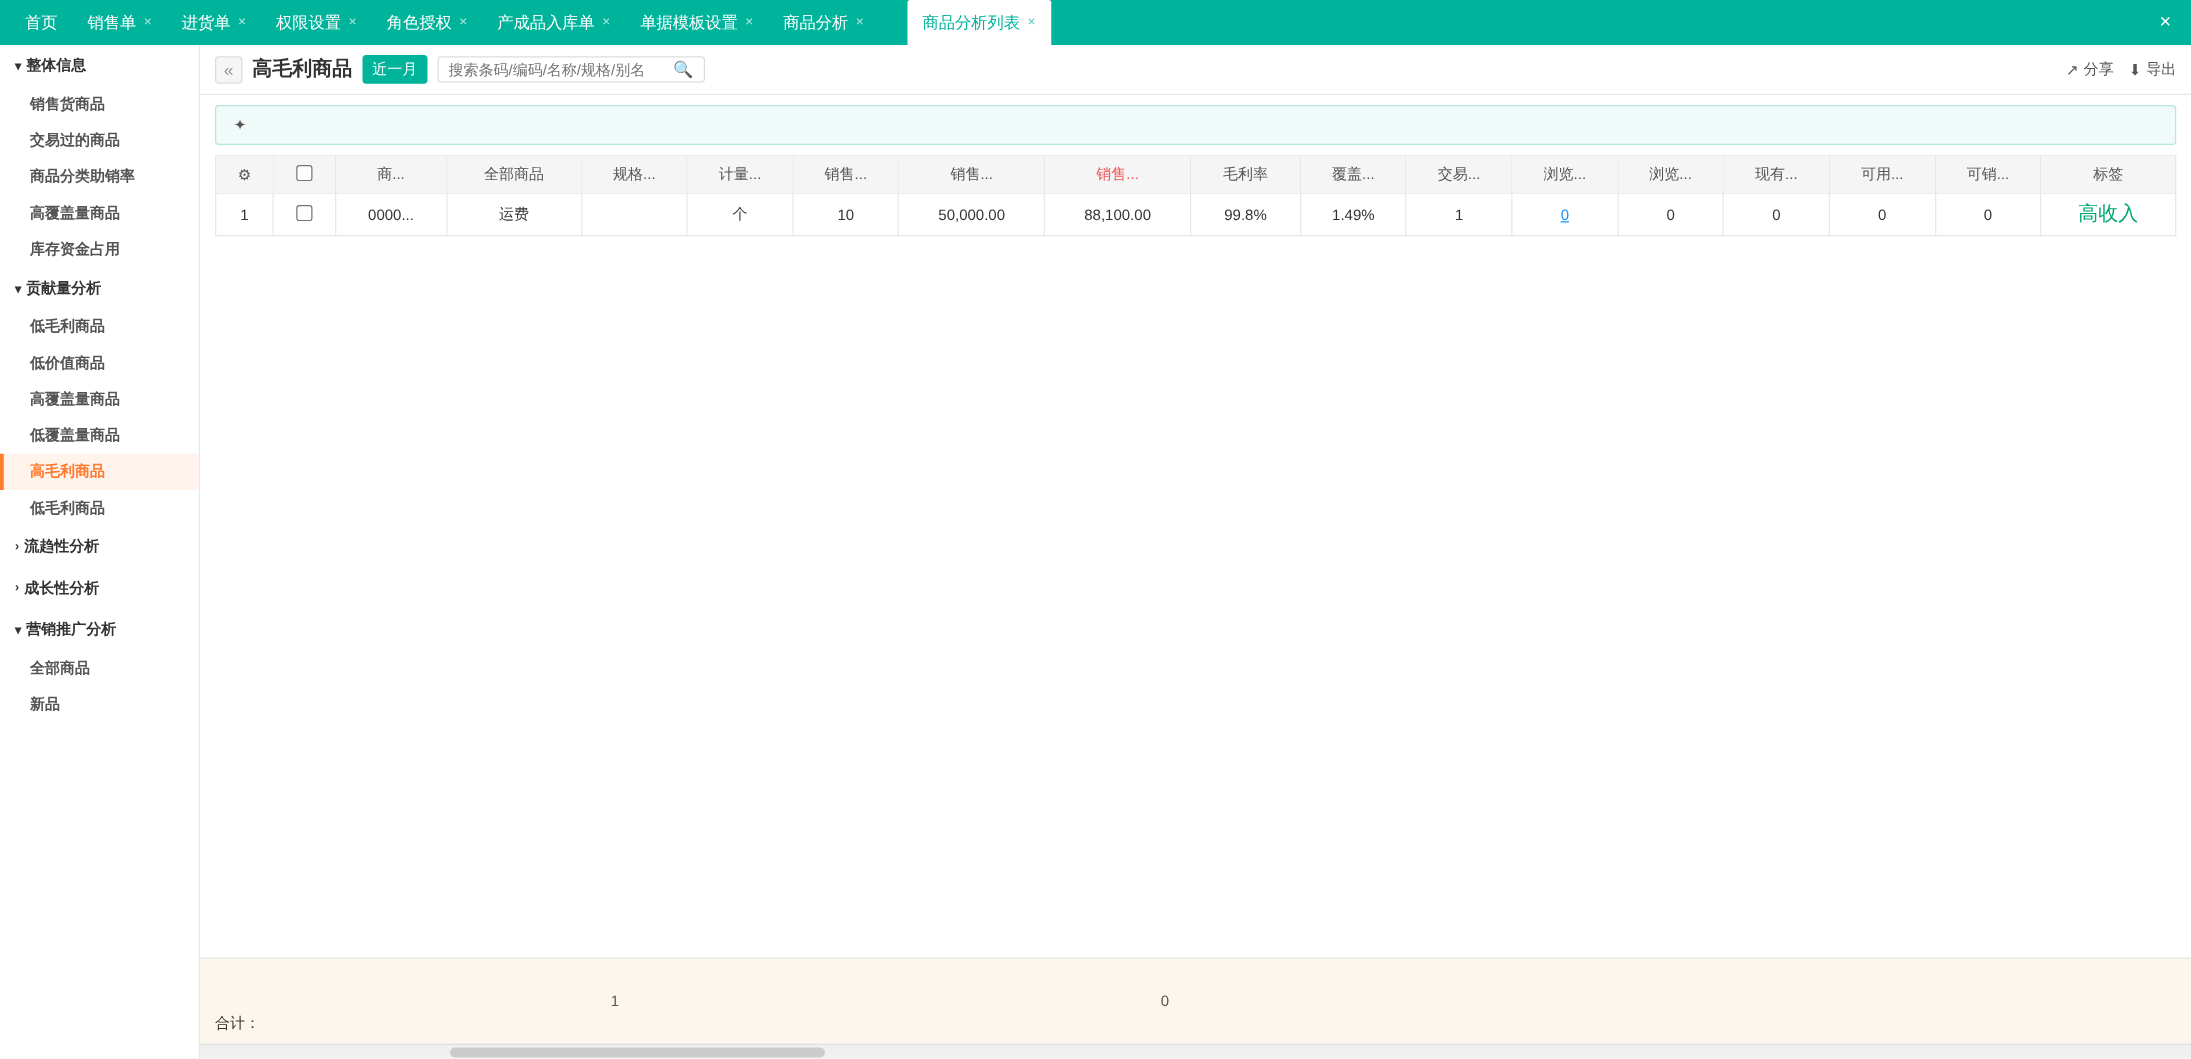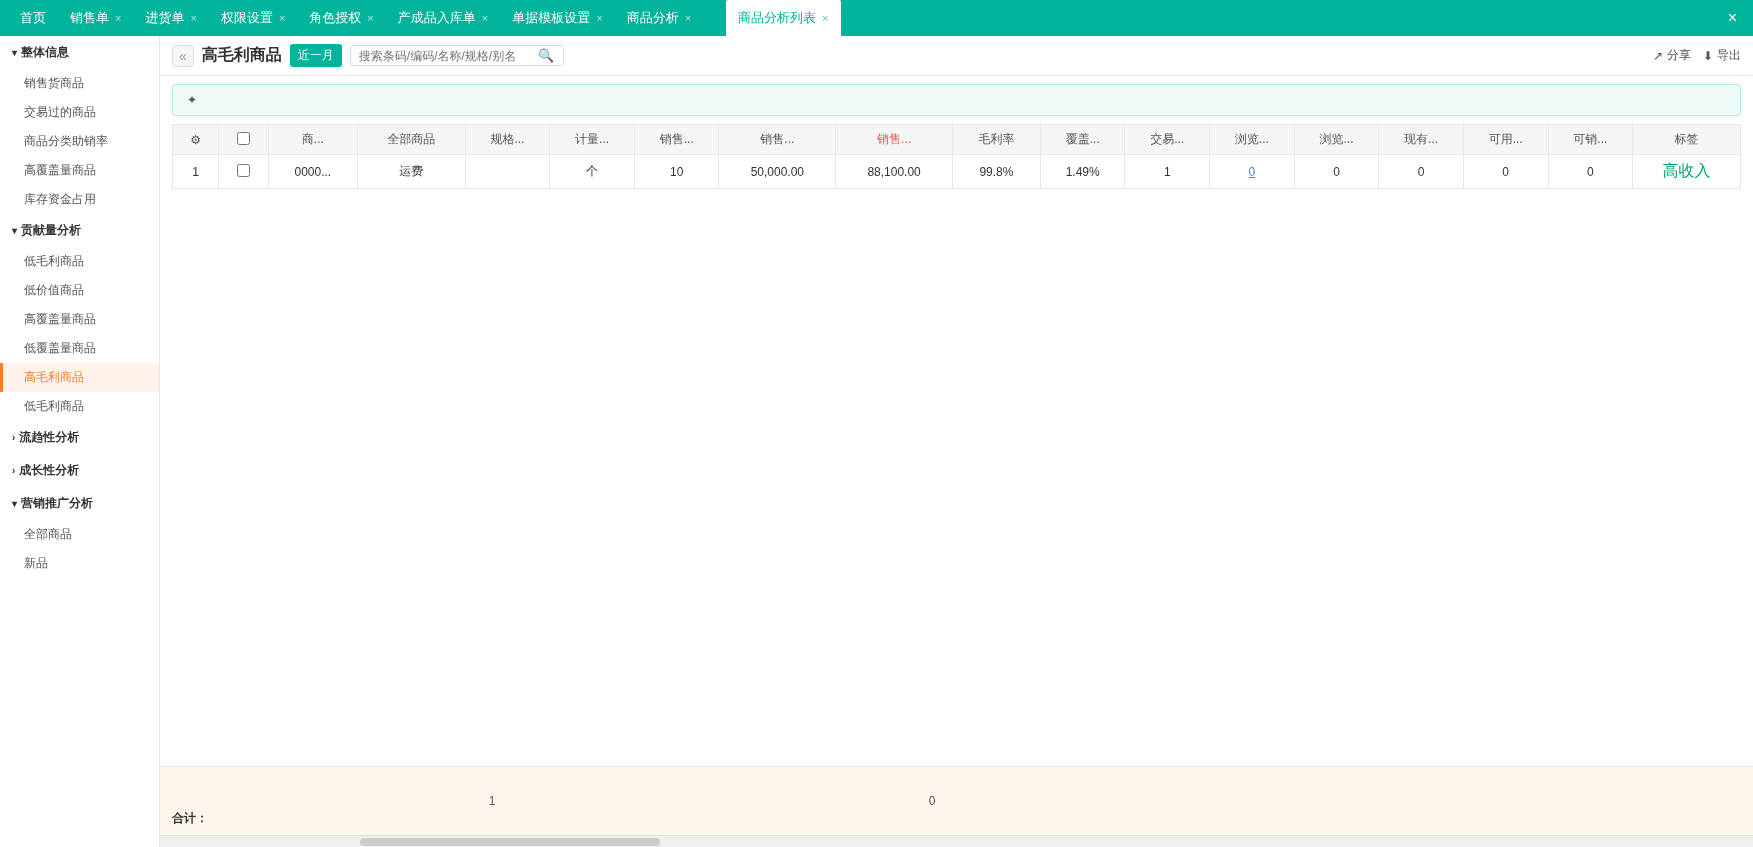--- a/index.html
+++ b/index.html
@@ -68,20 +68,21 @@
     }
     .sidebar-group-header .arrow {
       margin-right: 4px;
       font-size: 10px;
     }
     .sidebar-item {
       padding: 6px 12px 6px 24px;
       color: #555;
       cursor: pointer;
       font-size: 12px;
+      font-weight: bold;
     }
     .sidebar-item.active {
       background: #fff3eb;
       color: #ff7b2e;
       border-left: 3px solid #ff7b2e;
       padding-left: 21px;
     }
 
     
     .content-area {
@@ -212,21 +213,21 @@
       align-items: center;
       background: #fdf6ec;
       border-top: 1px solid #e8e8e8;
       padding: 8px 12px;
       font-size: 12px;
       color: #555;
       min-height: 36px;
     }
     .total-label {
       width: 80px;
-      font-weight: bold;
+      font-weight: normal;
       color: #333;
       margin-top: 35px;
     }
 
     
     .footer-scroll {
       height: 12px;
       background: #f0f0f0;
       border-top: 1px solid #e0e0e0;
       position: relative;

